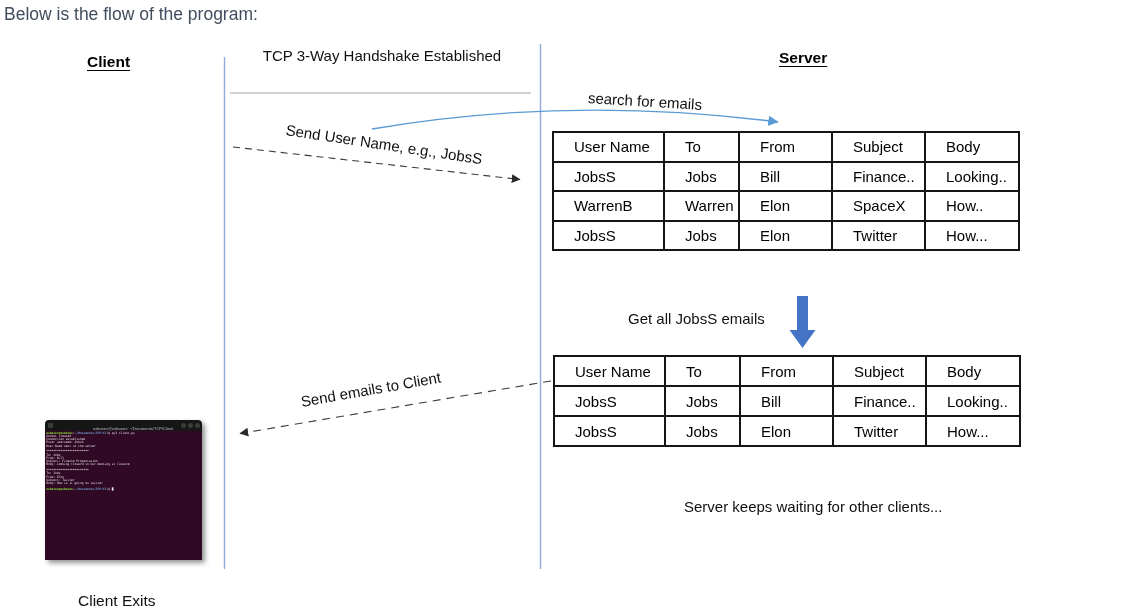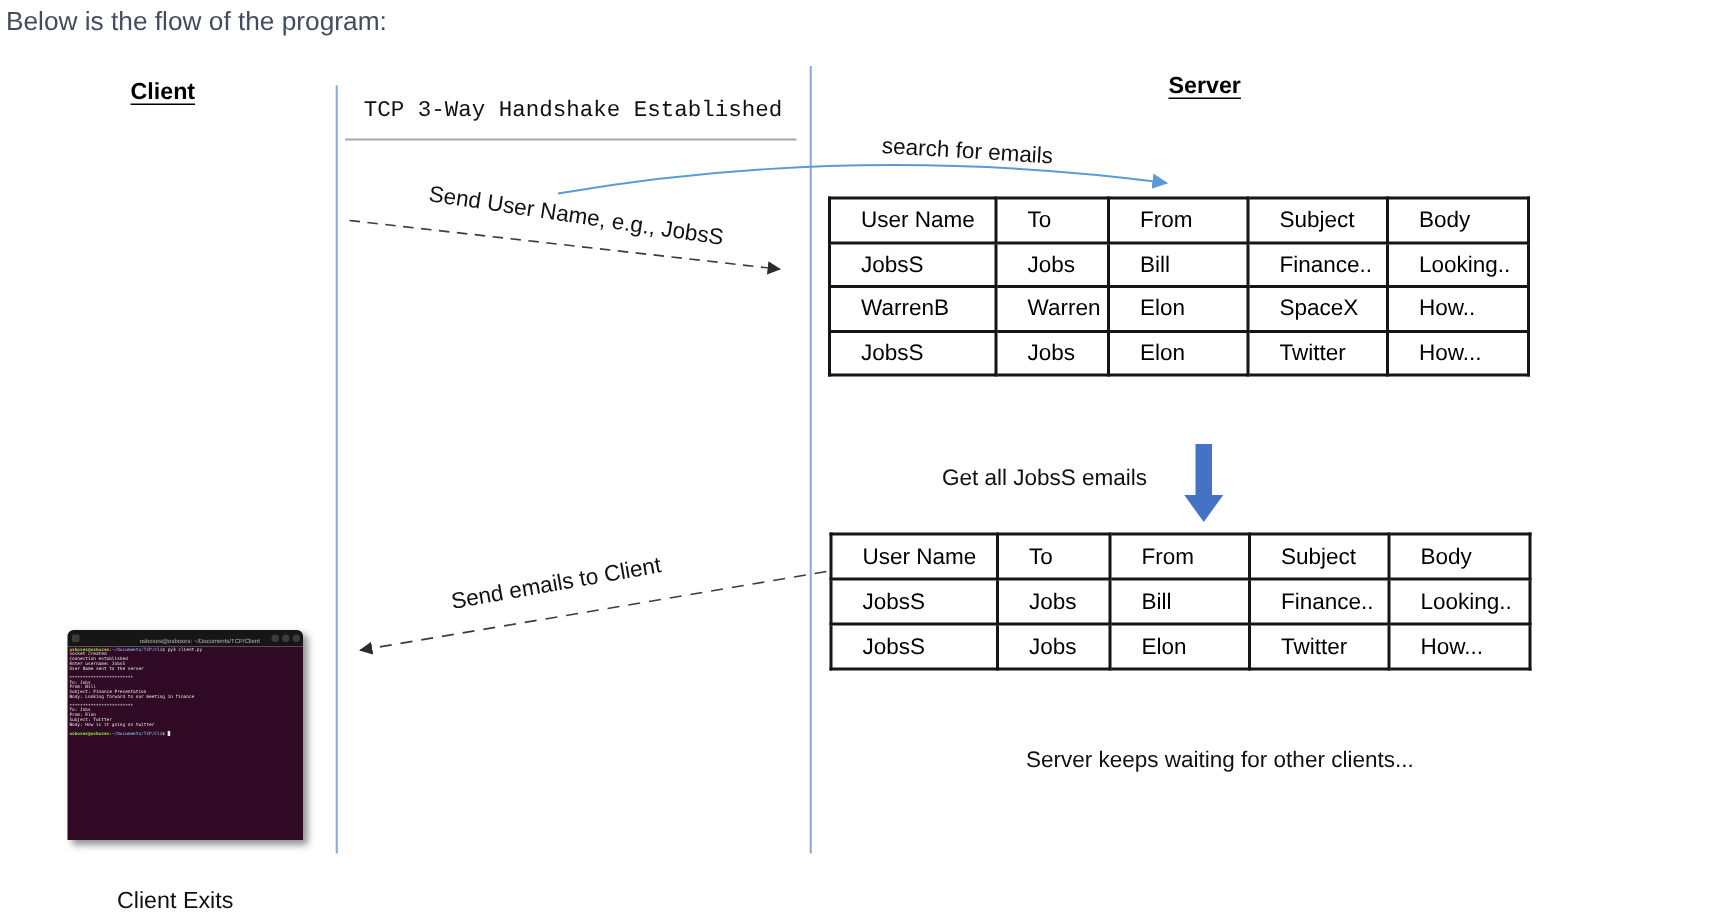--- a/index.html
+++ b/index.html
@@ -8,21 +8,21 @@
     position:relative; width:1139px; height:612px; overflow:hidden;
     font-family:"Liberation Sans", sans-serif; color:#000; background:#fff;
   }
   .abs { position:absolute; white-space:nowrap; }
   #svg-overlay { position:absolute; left:0; top:0; z-index:1; }
   .label { font-size:15px; color:#111; z-index:3; }
   #page-title { left:4px; top:4px; font-size:17.5px; color:#414d5e; }
   .lane-head { font-weight:bold; font-size:15.5px; text-decoration:underline; text-underline-offset:3px; z-index:3; }
   #client-label { left:87px; top:53px; }
   #server-label { left:779px; top:49px; }
-  #tcp-label { left:232px; top:65px; width:300px; text-align:center; font-size:15px; z-index:3;font-family:Liberation Mono, monospace; }
+  #tcp-label { left:232px; top:47px; width:300px; text-align:center; font-size:15px; z-index:3; }
   #send-username-label { left:286px; top:121px; transform:rotate(8.5deg); transform-origin:left center; }
   #search-emails-label { left:588px; top:89px; transform:rotate(3.5deg); transform-origin:left center; }
   #get-all-label { left:628px; top:310px; }
   #send-emails-label { left:301px; top:393px; transform:rotate(-10deg); transform-origin:left center; }
   #server-waiting-label { left:637px; top:498px;margin-left:47px; }
   #shows-emails-label { left:22px; top:388px; }
   #client-exits-label { left:78px; top:592px; font-size:15.5px; }
 
   table.mailtbl { position:absolute; border-collapse:collapse; table-layout:fixed; z-index:2; background:#fff; }
   table.mailtbl td {

